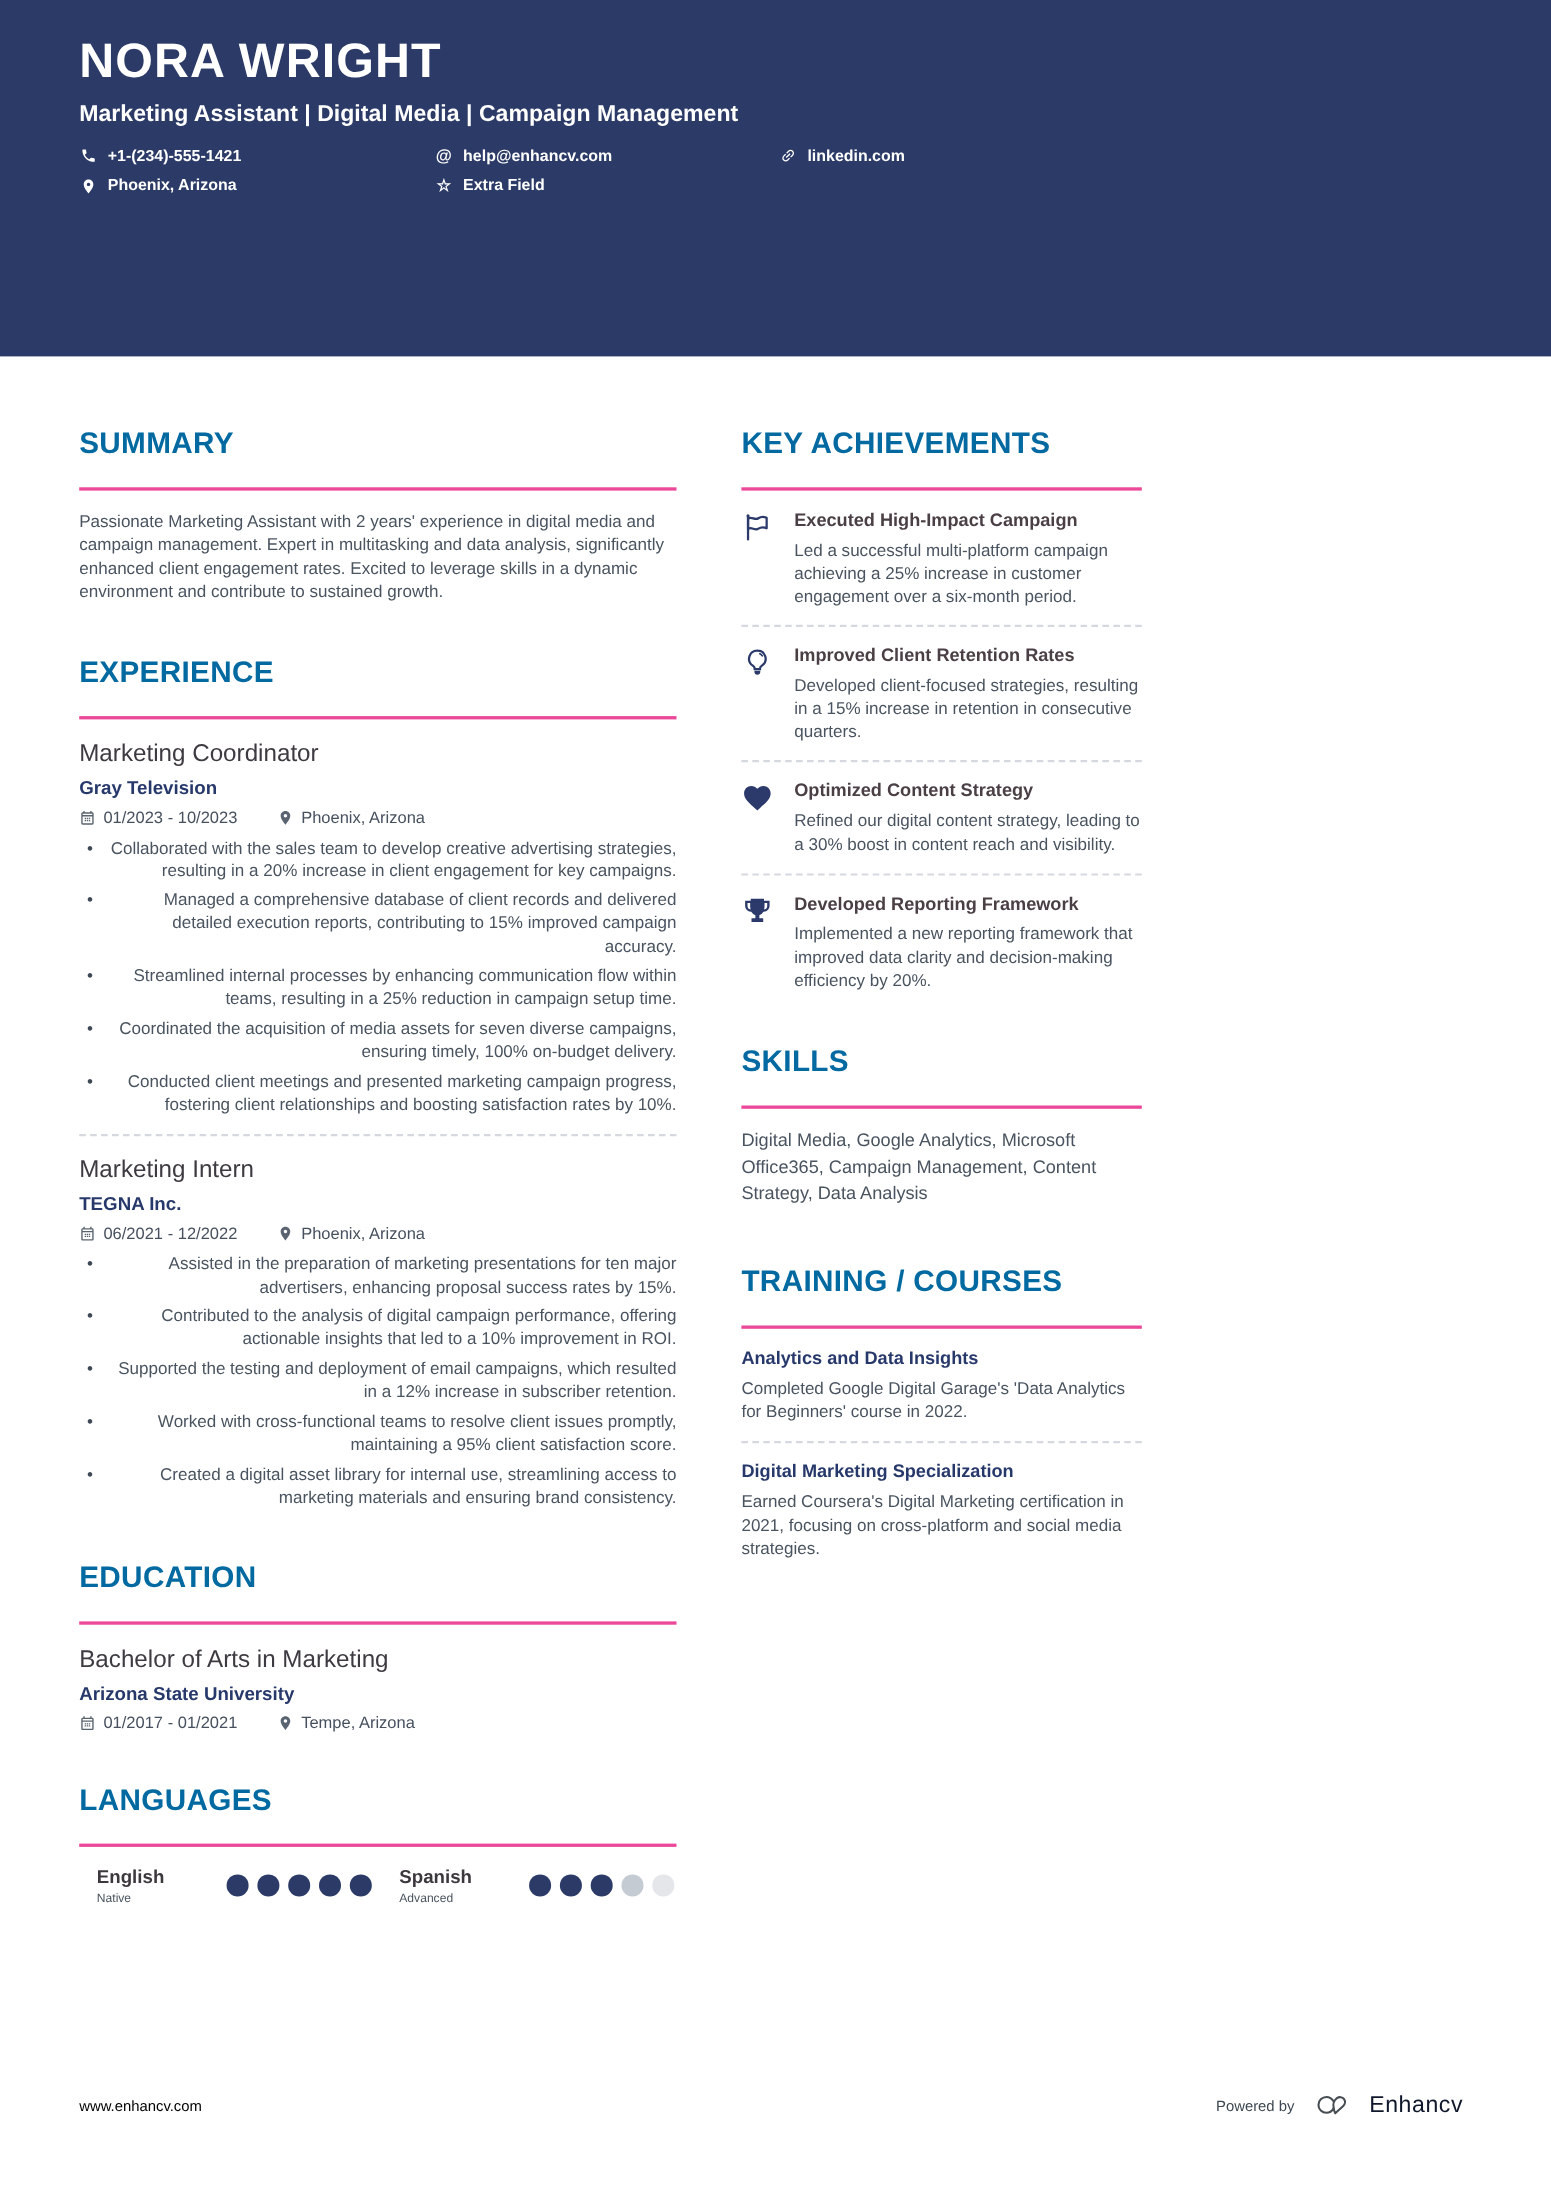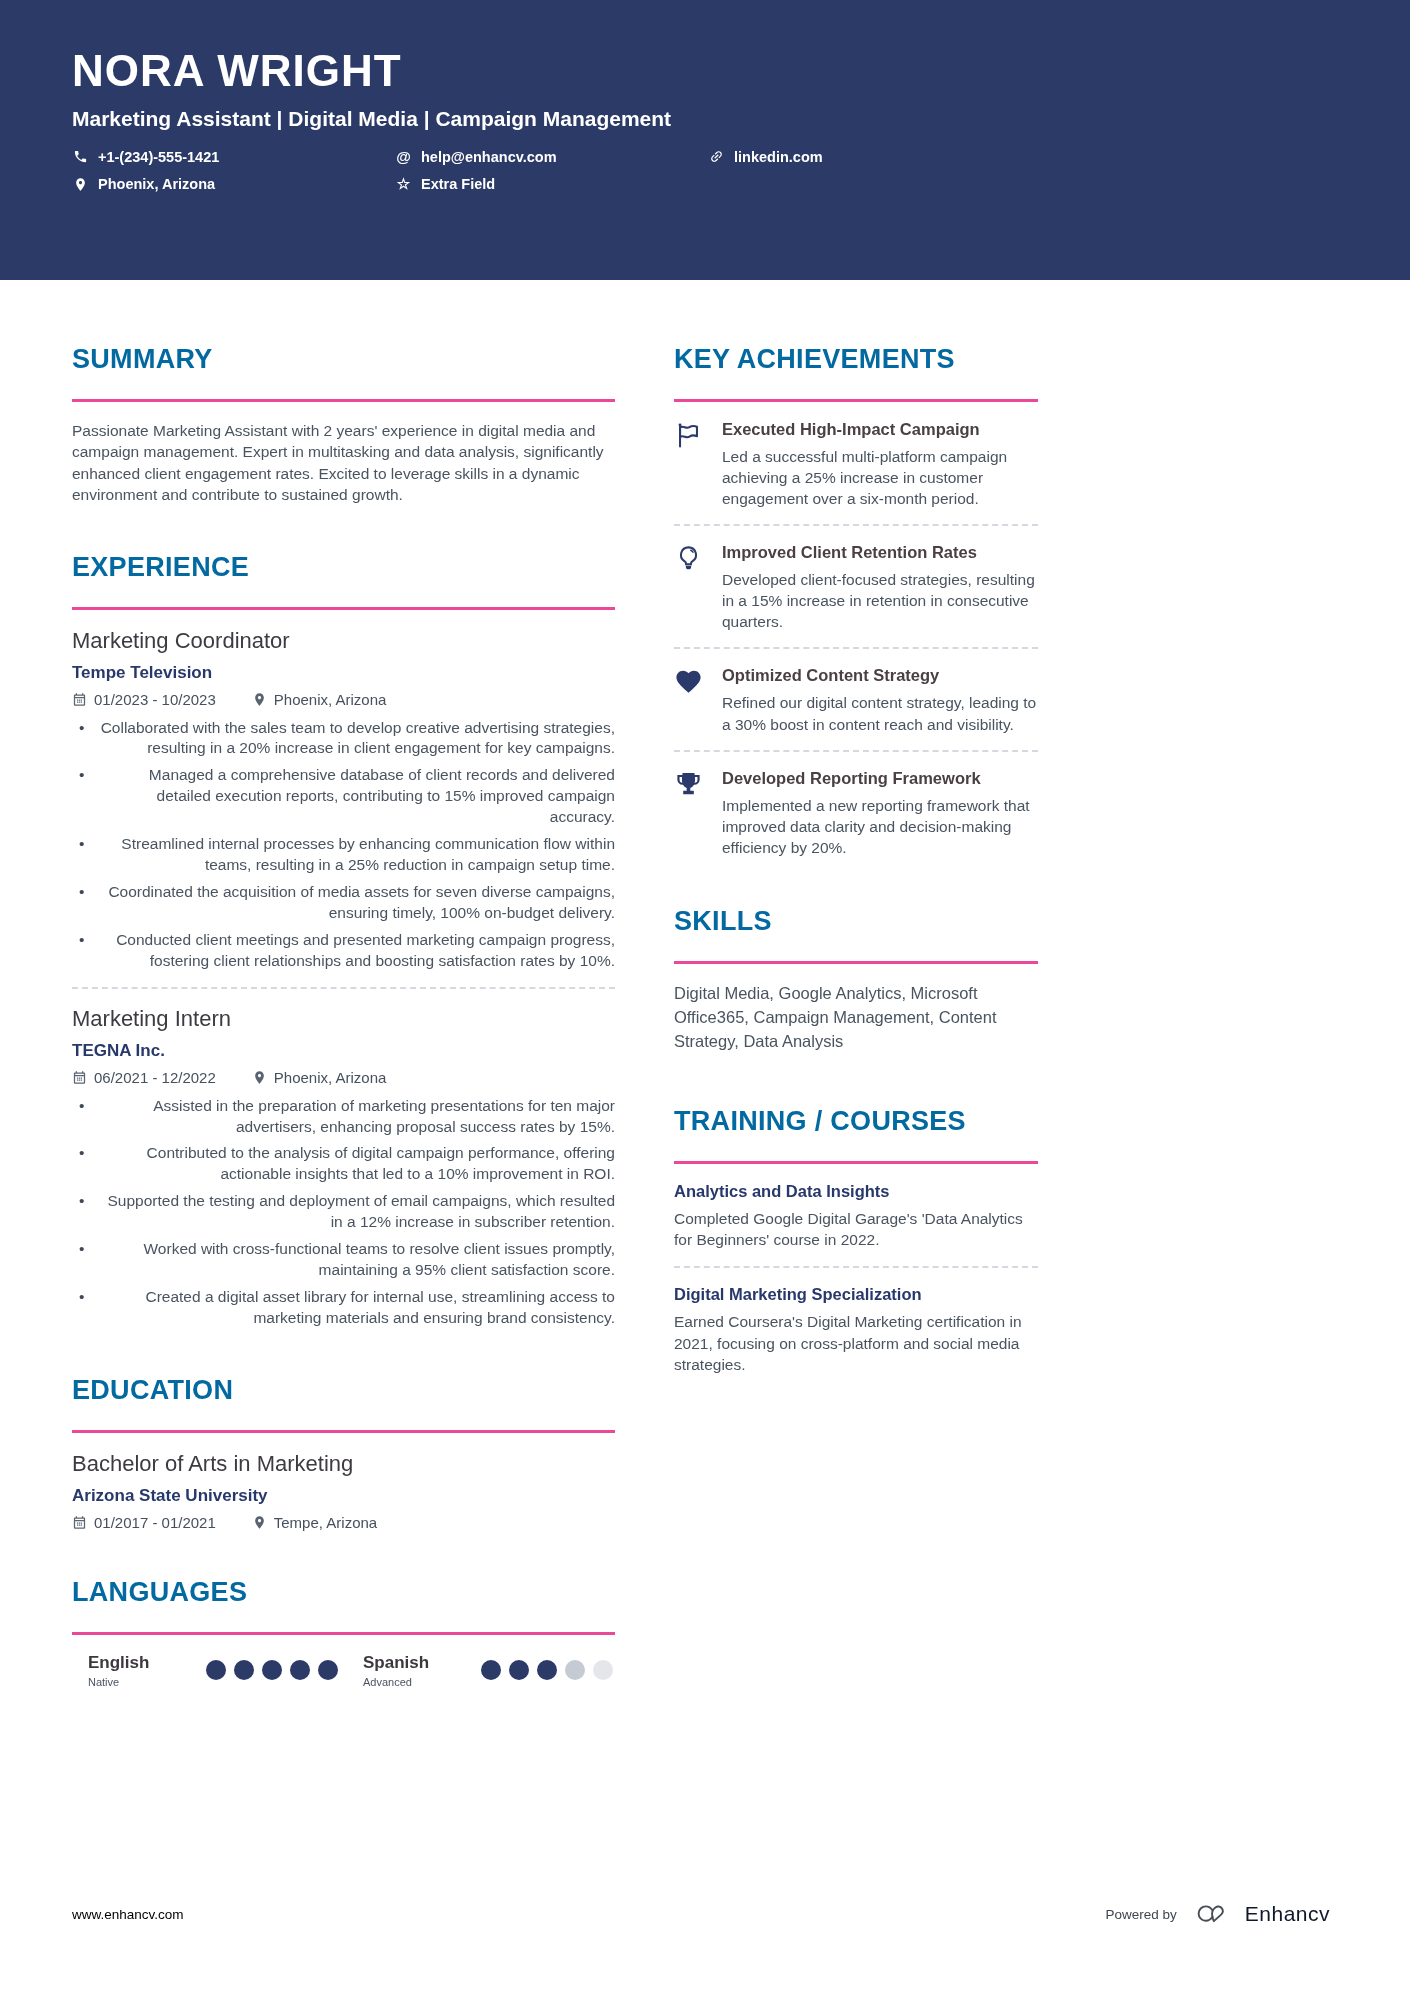--- a/index.html
+++ b/index.html
@@ -1,21 +1,21 @@
 <!DOCTYPE html>
 <html><head>
 <meta charset="utf-8">
 <style>
   * { margin:0; padding:0; box-sizing:border-box; }
   html,body { background:#ffffff; }
   body { font-family:"Liberation Sans", sans-serif; }
   .page { position:relative; width:1410px; height:1995px; background:#ffffff; overflow:hidden; }
 
   
-  .hdr { height:280px; background:#2b3a66; color:#ffffff; padding:48px 72px 0 72px; }
+  .hdr { height:324px; background:#2b3a66; color:#ffffff; padding:33px 72px 0 72px; }
   .hdr-name { font-size:44px; font-weight:800; letter-spacing:1px; line-height:1.05; }
   .hdr-title { font-size:21px; font-weight:700; margin-top:13px; }
   .hdr-contacts { margin-top:17px; display:grid; grid-template-columns:323px 313px auto; row-gap:10px; font-size:14.5px; font-weight:700; }
   .contact { display:flex; align-items:center; }
   .contact .cicon { display:inline-flex; width:17px; justify-content:center; margin-right:9px; color:#ffffff; font-size:15px; }
   .cicon svg { width:15px; height:15px; }
 
   
   .content { display:flex; padding:64px 0 0 72px; gap:59px; }
   .col-left { width:543px; flex:0 0 543px; }
@@ -120,21 +120,21 @@
       <div class="section">
         <div class="sec-head">SUMMARY</div>
         <div class="body-text">Passionate Marketing Assistant with 2 years' experience in digital media and campaign management. Expert in multitasking and data analysis, significantly enhanced client engagement rates. Excited to leverage skills in a dynamic environment and contribute to sustained growth.</div>
       </div>
 
       <div class="section">
         <div class="sec-head">EXPERIENCE</div>
 
         <div>
           <div class="job-title">Marketing Coordinator</div>
-          <div class="job-company">Tempe Television</div>
+          <div class="job-company">Gray Television</div>
           <div class="meta-row">
             <span class="meta">
               <span class="micon">
                 <svg viewBox="0 0 24 24">
                     <path fill="currentColor" d="M19 4h-1V2h-2v2H8V2H6v2H5c-1.1 0-2 .9-2 2v14c0 1.1.9 2 2 2h14c1.1 0 2-.9 2-2V6c0-1.1-.9-2-2-2zm0 16H5V10h14v10zM5 8V6h14v2H5zm3 4h2v2H8v-2zm3 0h2v2h-2v-2zm3 0h2v2h-2v-2zm-6 3h2v2H8v-2zm3 0h2v2h-2v-2zm3 0h2v2h-2v-2z"></path>
                   </svg>
               </span>
               <span>01/2023 - 10/2023</span>
             </span>
             <span class="meta">

